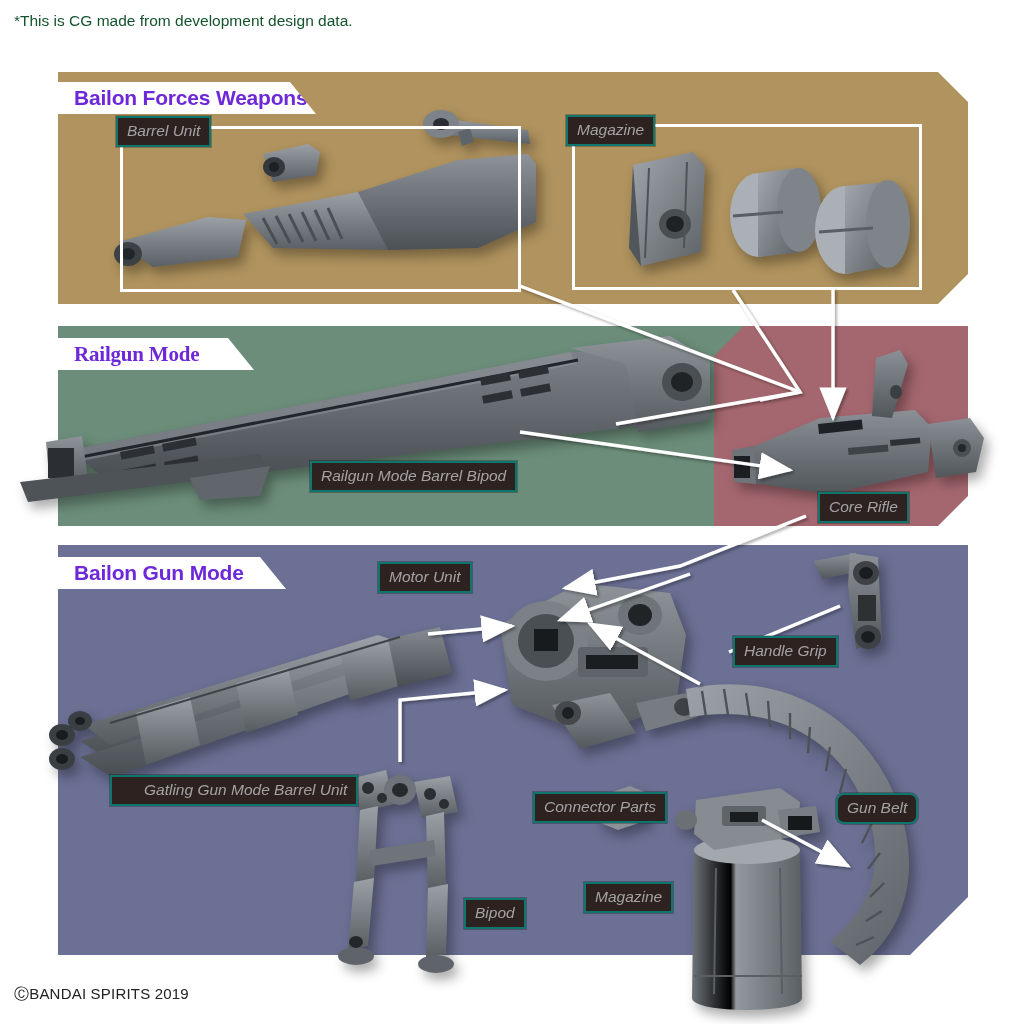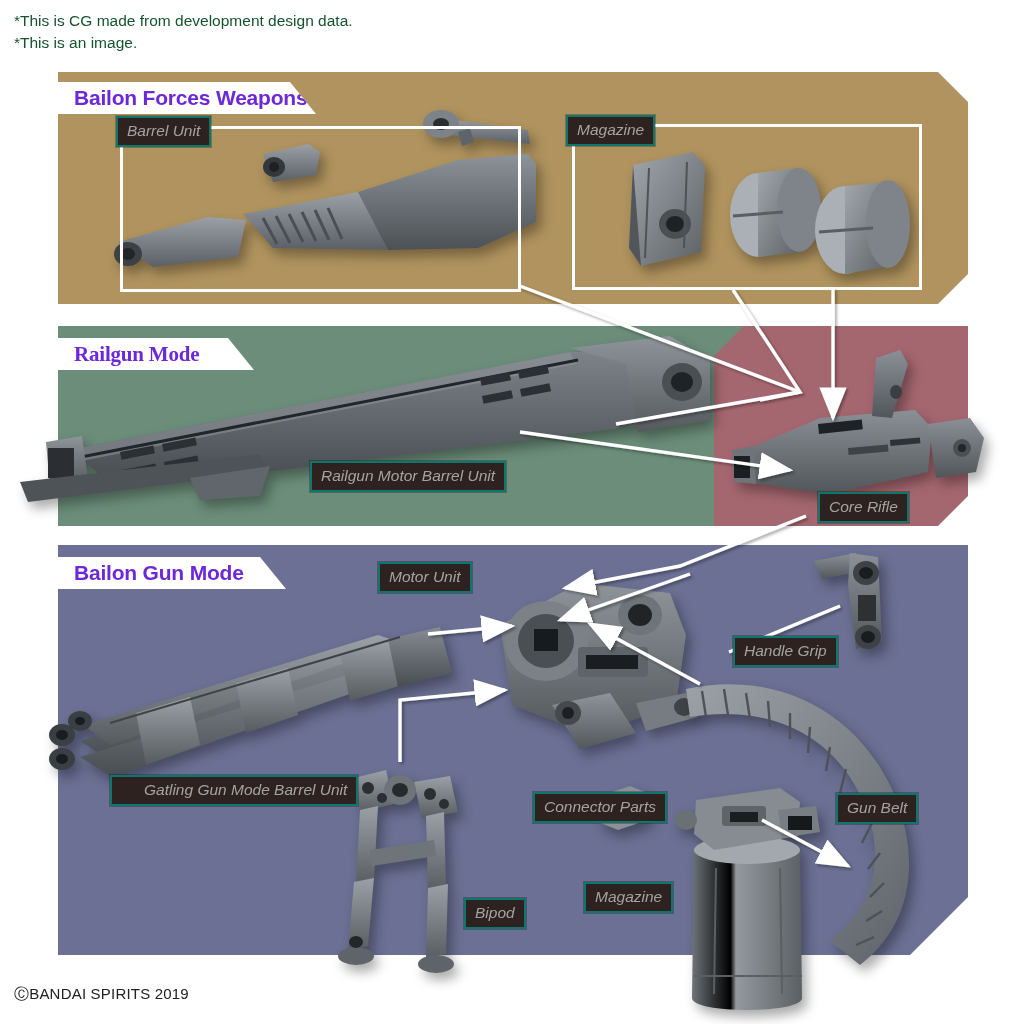--- a/index.html
+++ b/index.html
@@ -40,21 +40,20 @@
   svg.parts{position:absolute;left:0;top:0;z-index:3;}
   .shadow{filter:drop-shadow(5px 7px 6px rgba(0,0,0,.33));}
 </style>
 </head>
 <body>
 
 <div id="stage">
 
   <div class="notes">
     <div>*This is CG made from development design data.</div>
-    <div>*This is an image.</div>
   </div>
 
   <div class="panel" style="left:58px;top:72px;width:910px;height:232px;">
     <div class="panel-bg" style="background:#b0935e;clip-path:polygon(0 0, 880px 0, 910px 30px, 910px 202px, 880px 232px, 0 232px);"></div>
     <div class="title-band" style="left:0;top:10px;width:258px;">
       <span>Bailon Forces Weapons</span>
     </div>
 
     <svg class="parts shadow" width="910" height="232" viewBox="0 0 910 232">
       <defs>
@@ -171,21 +170,21 @@
     <ellipse cx="672" cy="52" rx="20" ry="19" fill="#4a4f54"></ellipse>
     <ellipse cx="672" cy="52" rx="11" ry="10" fill="#1f2326"></ellipse>
 
     <path d="M36 112 L72 106 L78 150 L40 156 Z" fill="url(#rg2)"></path>
     <rect x="38" y="118" width="26" height="30" fill="#2b2f33"></rect>
 
     <path d="M10 152 L250 124 L258 142 L18 172 Z" fill="#4e5358"></path>
     <path d="M180 148 L260 136 L250 166 L190 170 Z" fill="#60666b"></path>
   </svg>
 
-  <div class="lbl" style="left:310px;top:461px;">Railgun Motor Barrel Unit</div>
+  <div class="lbl" style="left:310px;top:461px;">Railgun Mode Barrel Bipod</div>
 
   <div class="panel" style="left:714px;top:326px;width:254px;height:200px;">
     <div class="panel-bg" style="background:#a5676f;clip-path:polygon(30px 0, 254px 0, 254px 170px, 224px 200px, 0 200px, 0 30px);"></div>
   </div>
 
   <svg class="parts shadow" width="300" height="190" viewBox="0 0 300 190" style="left:700px;top:332px;">
     <defs>
       <linearGradient id="cr1" x1="0" y1="0" x2="0" y2="1">
         <stop offset="0" stop-color="#8a9095"></stop>
           <stop offset="1" stop-color="#51565b"></stop>
@@ -369,21 +368,21 @@
     <g stroke="#5a5f64" stroke-width="2" fill="none">
       <path d="M56 88 L54 214"></path>
         <path d="M120 88 L122 214"></path>
         <path d="M34 196 L142 196"></path>
     </g>
   </svg>
 
   <div class="lbl" style="left:378px;top:562px;">Motor Unit</div>
   <div class="lbl" style="left:110px;top:775px;padding-left:32px;">Gatling Gun Mode Barrel Unit</div>
   <div class="lbl" style="left:733px;top:636px;">Handle Grip</div>
-  <div class="lbl" style="left:836px;top:793px;">Gun Belt</div>
+  <div class="lbl" style="left:836px;top:793px;border-radius:8px;">Gun Belt</div>
   <div class="lbl" style="left:533px;top:792px;">Connector Parts</div>
   <div class="lbl" style="left:464px;top:882px;margin-top:16px;">Bipod</div>
   <div class="lbl" style="left:584px;top:882px;">Magazine</div>
 
   <svg class="lines" viewBox="0 0 1024 1024">
     <defs>
       <marker id="arw" markerWidth="10" markerHeight="8" refX="9" refY="4" orient="auto">
         <polygon points="0 0, 10 4, 0 8" fill="#ffffff"></polygon>
       </marker>
       <filter id="lshadow" x="-20%" y="-20%" width="150%" height="150%">

